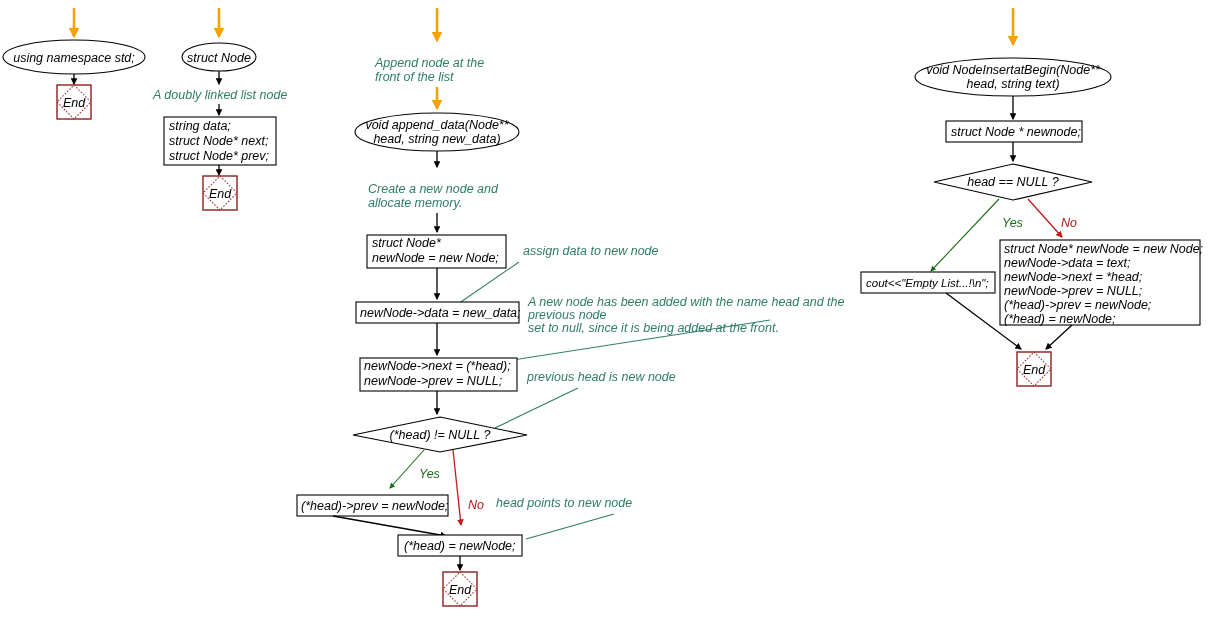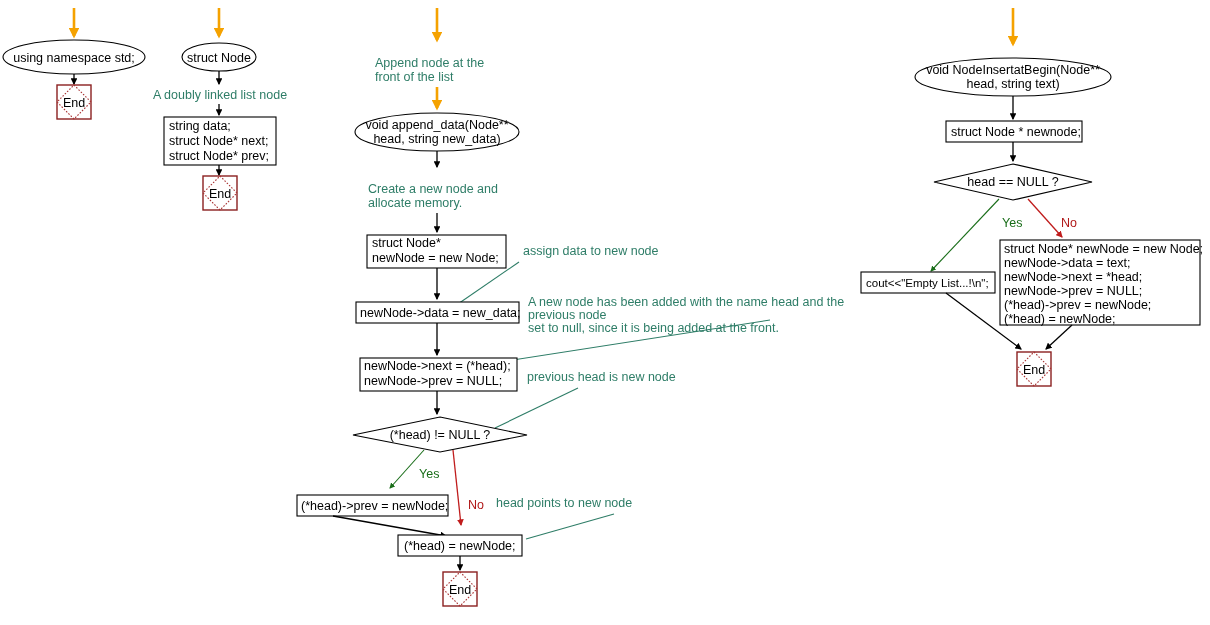--- a/index.html
+++ b/index.html
@@ -10,20 +10,21 @@
   body {
     width: 1210px;
     height: 625px;
     overflow: hidden;
     font-family: "Liberation Sans", sans-serif;
   }
   #flow-root {
     position: relative;
     width: 1094px;
     height: 625px;
+    font-style: italic;
   }
   svg#flowchart {
     display: block;
     width: 1210px;
     height: 625px;
   }
   .node-text {
     font-family: "Liberation Sans", sans-serif;
     font-size: 12.5px;
     fill: #000000;

